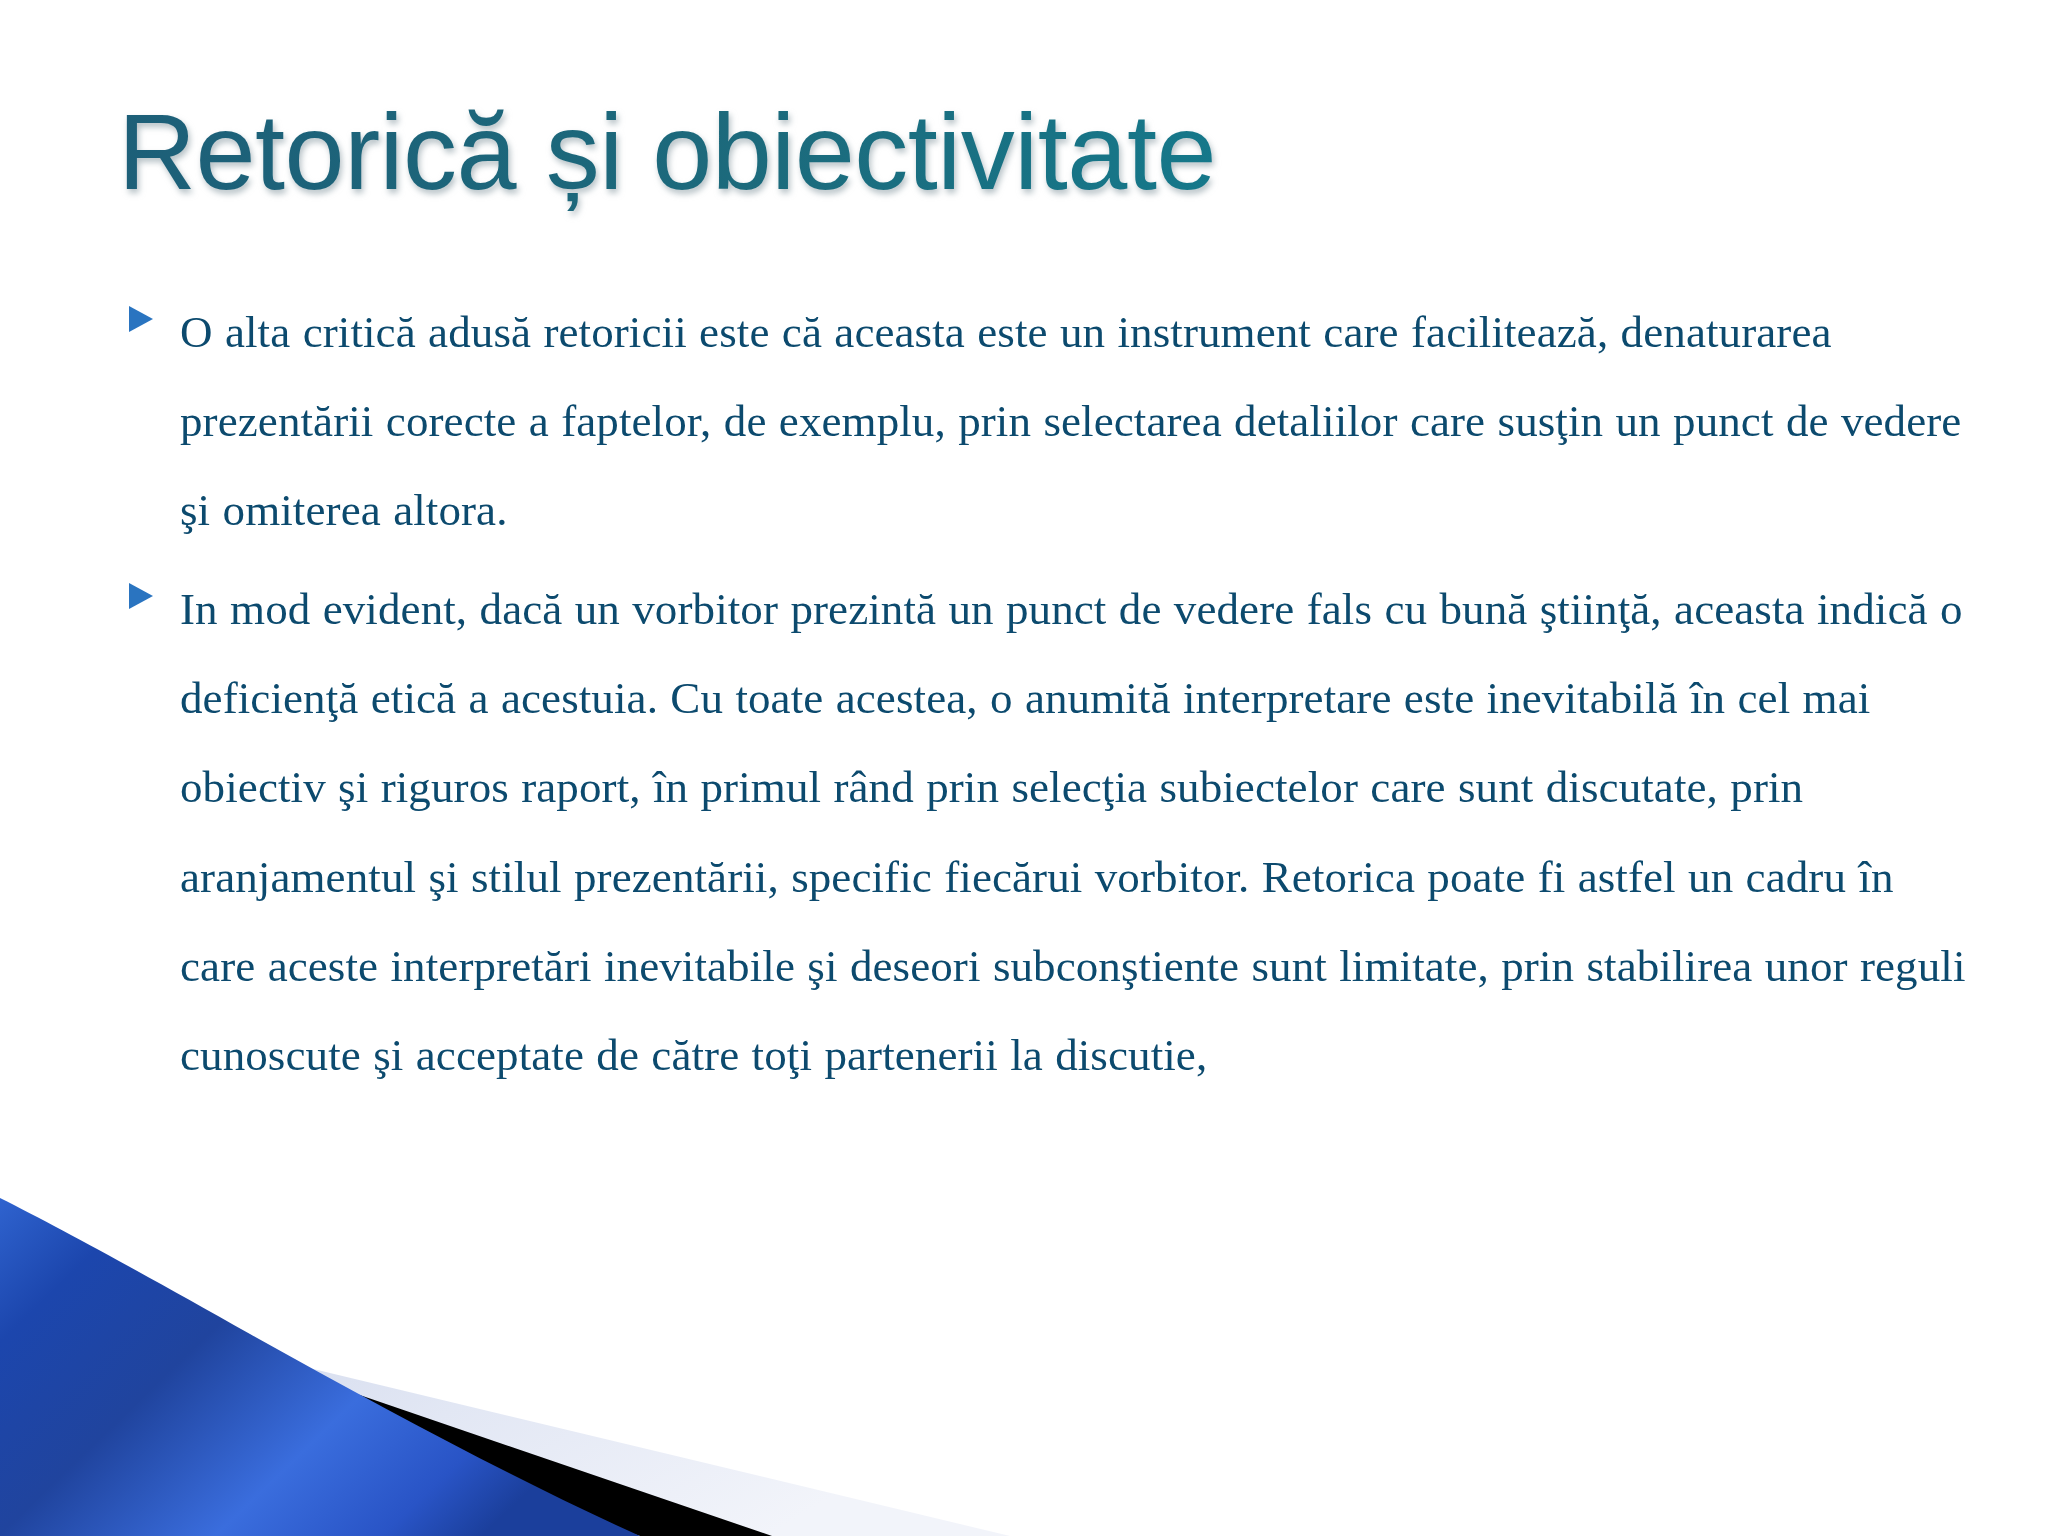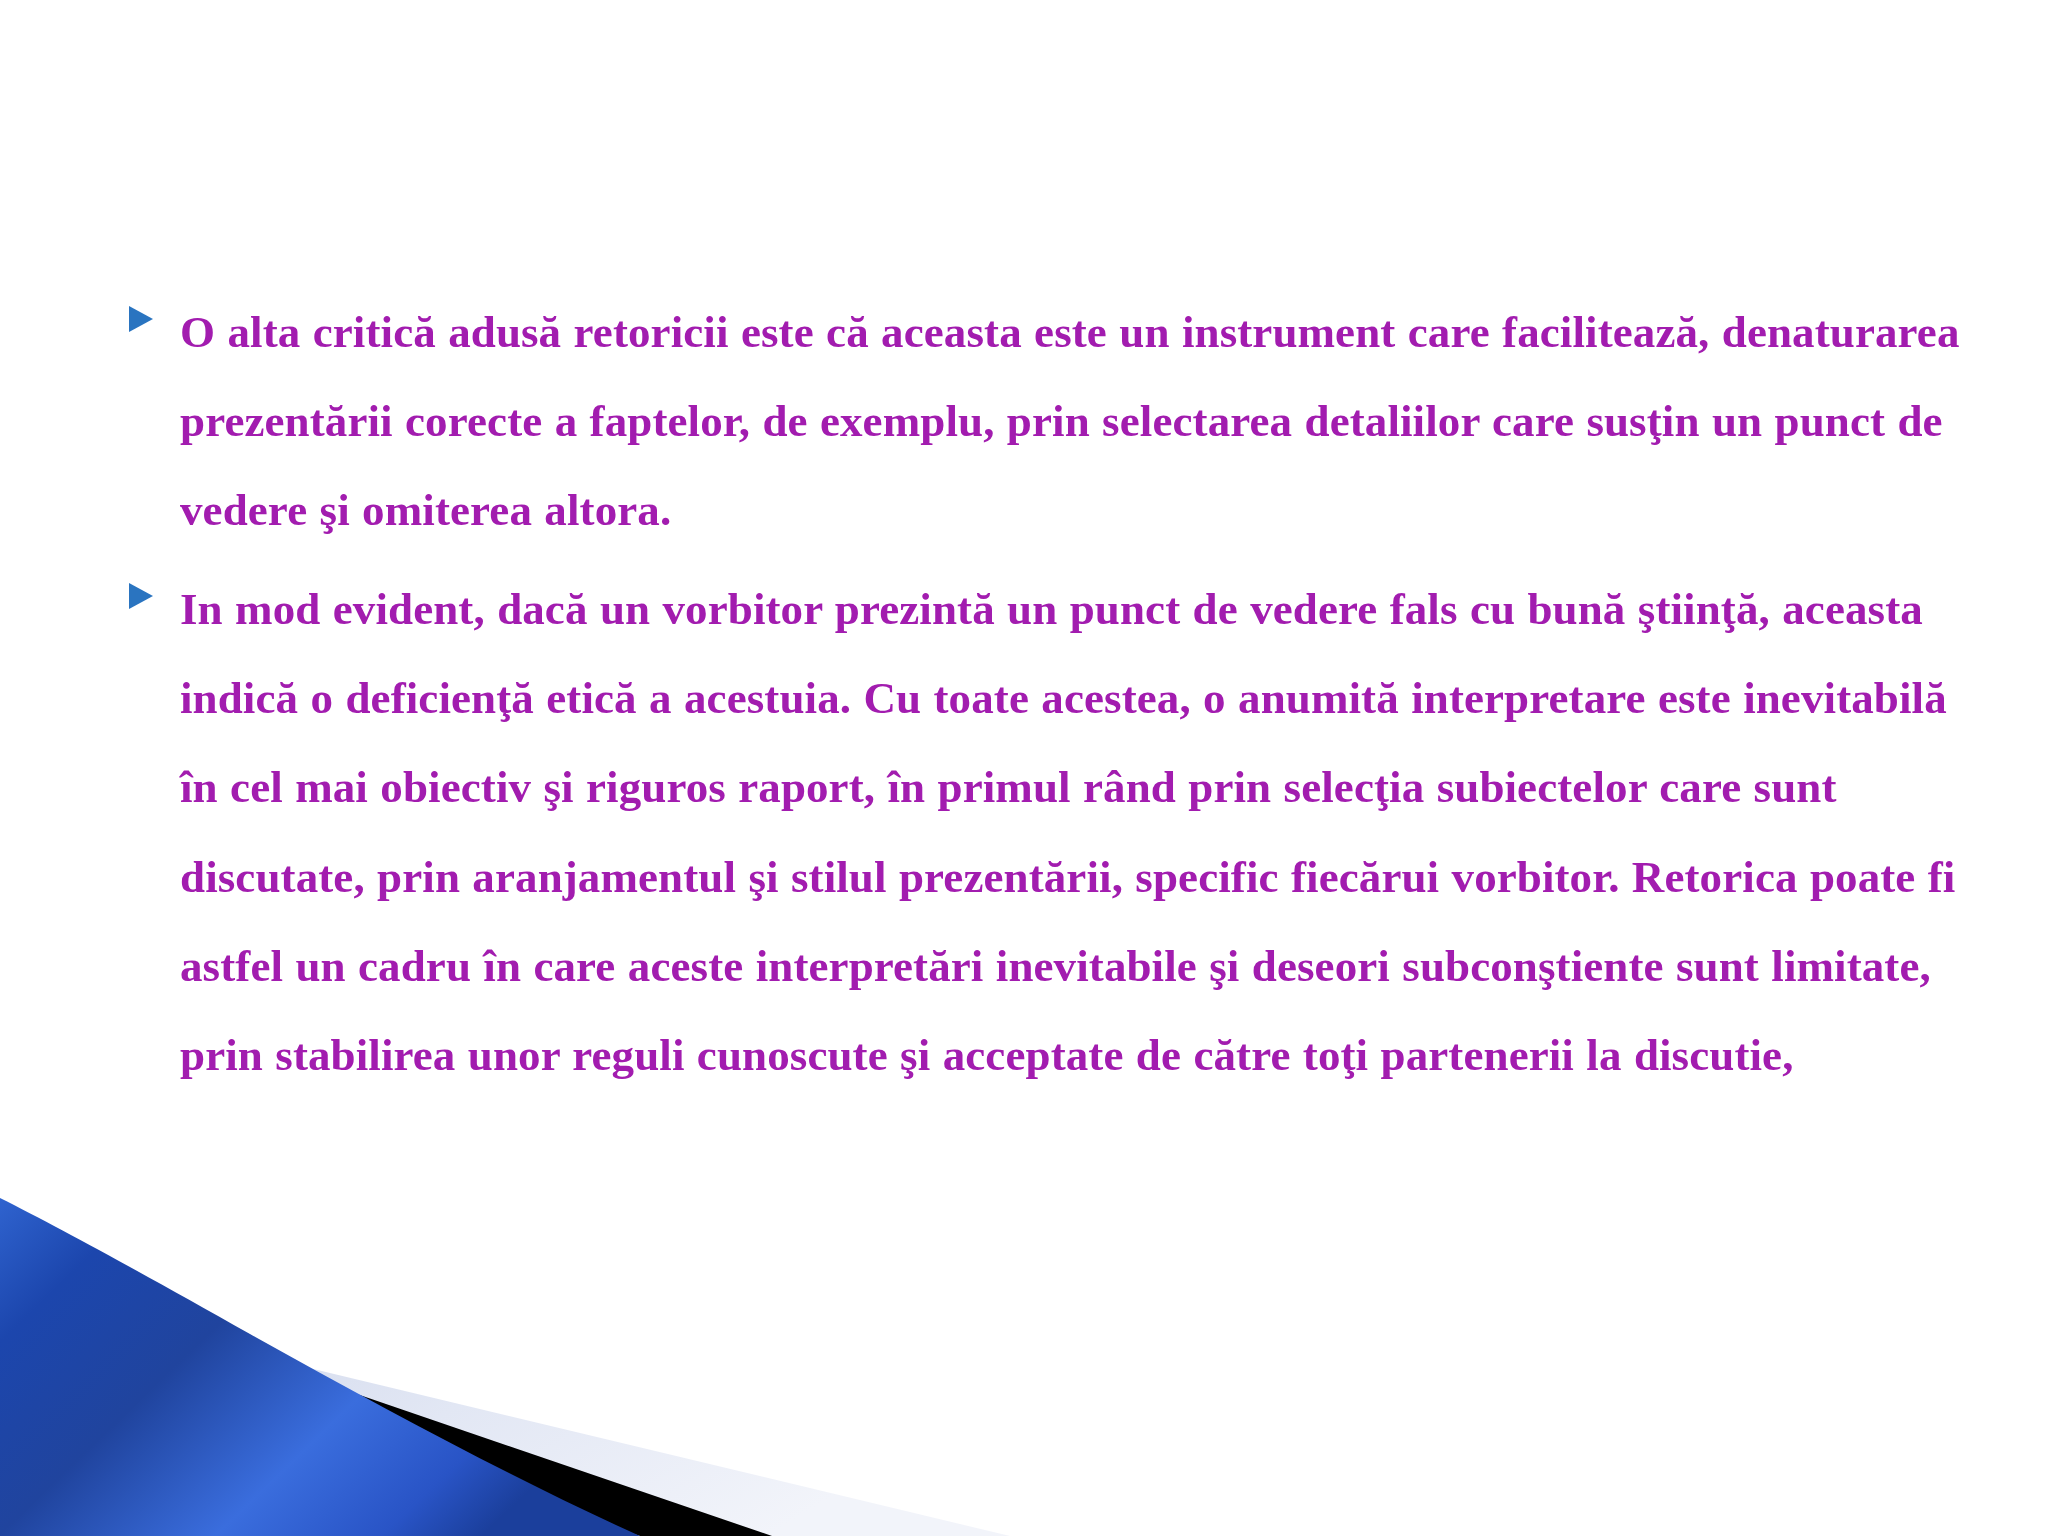--- a/index.html
+++ b/index.html
@@ -65,24 +65,24 @@
     text-align: left;
     padding-left: 8px;
     box-sizing: border-box;
   }
 
   .bullet-marker svg { display: block; }
 
   .bullet-text {
     flex: 1 1 auto;
     font-family: "Liberation Serif", "DejaVu Serif", serif;
-    font-weight: 700;
+    font-weight: 400;
     font-size: 45px;
     line-height: 1.98;
-    color: #a21caf;
+    color: #0c4a6e;
     text-align: left;
     letter-spacing: 0.1px;
     word-spacing: 1px;
   }
 
   
   .corner-decor {
     position: absolute;
     left: 0;
     bottom: 0;
@@ -95,20 +95,23 @@
     display: block;
     width: 100%;
     height: 100%;
   }
 </style>
 </head>
 <body>
 
 <div id="slide">
 
+  <div class="title-wrap">
+    <div class="slide-title">Retorică și obiectivitate</div>
+  </div>
 
   <div class="body-block">
 
     <div class="bullet-row">
       <div class="bullet-marker">
         <svg width="30" height="34" viewBox="0 0 30 34" aria-hidden="true">
           <polygon points="3,4 27,17 3,30" fill="#2a74c0"></polygon>
         </svg>
       </div>
       <div class="bullet-text">O alta critică adusă retoricii este că aceasta este un instrument care facilitează, denaturarea prezentării corecte a faptelor, de exemplu, prin selectarea detaliilor care susţin un punct de vedere şi omiterea altora.</div>

